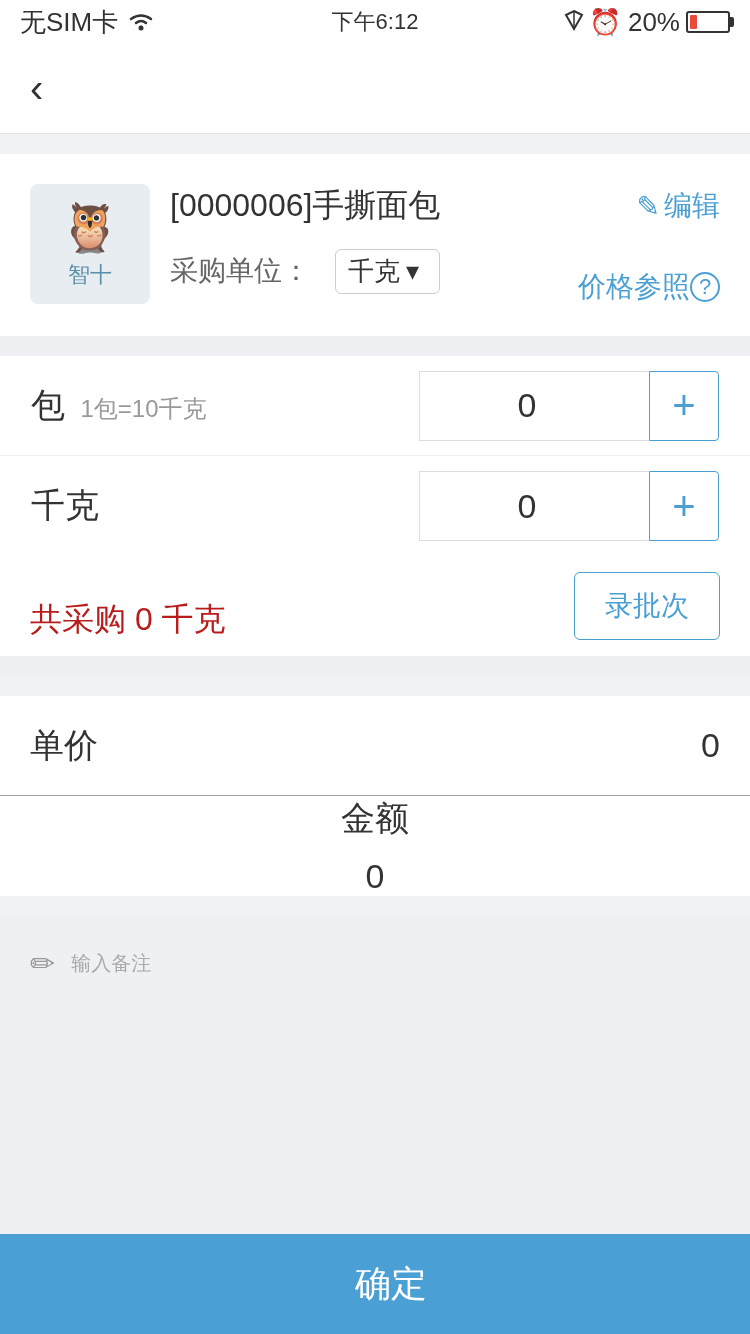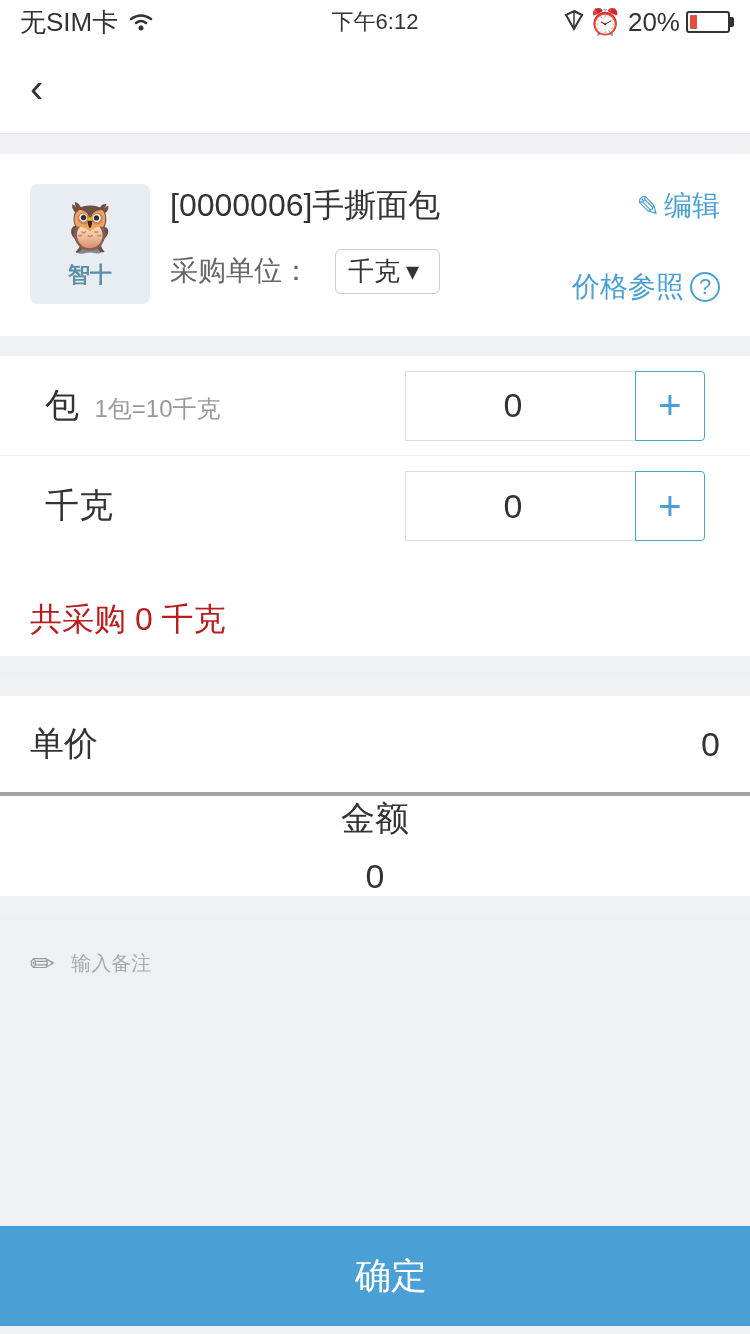--- a/index.html
+++ b/index.html
@@ -117,21 +117,21 @@
       justify-content: center;
       flex-shrink: 0;
     }
     .product-image .owl-icon {
       font-size: 48px;
       color: #5a8fa8;
     }
     .product-image .brand-text {
       font-size: 22px;
       color: #5a8fa8;
-      font-weight: bold;
+      font-weight: normal;
       margin-top: 4px;
     }
     .product-info {
       flex: 1;
     }
     .product-info .product-header {
       display: flex;
       justify-content: space-between;
       align-items: center;
       margin-bottom: 8px;
@@ -169,39 +169,38 @@
       background: #fff;
       display: inline-flex;
       align-items: center;
       gap: 6px;
     }
     .price-ref {
       color: #4a9fd4;
       font-size: 28px;
       display: flex;
       align-items: center;
-      gap: 6px;
       margin-top: 32px;
     }
 
     
     .divider-thick {
       height: 20px;
       background: #eef0f3;
     }
 
     
     .input-section {
       background: #fff;
     }
     .input-row {
       display: flex;
       align-items: center;
       justify-content: space-between;
-      padding: 0 45px;
+      padding: 0 31px;
       height: 100px;
       border-bottom: 1px solid #eee;
     }
     .input-row:last-child {
       border-bottom: none;
     }
     .input-label {
       font-size: 34px;
       color: #333;
     }
@@ -268,21 +267,21 @@
     .price-section {
       background: #fff;
       margin-top: 20px;
     }
     .price-row {
       display: flex;
       align-items: center;
       justify-content: space-between;
       padding: 0 30px;
       height: 100px;
-      border-bottom: 4px solid #a3a3a3;
+      border-bottom: 1px solid #a3a3a3;
     }
     .price-row:last-child {
       border-bottom: none;
       flex-direction: column;
     }
     .price-label {
       font-size: 34px;
       color: #333;
     }
     .price-value {
@@ -312,21 +311,21 @@
     
     .empty-area {
       flex: 1;
       background: #eef0f3;
       min-height: 300px;
     }
 
     
     .confirm-bar {
       position: fixed;
-      bottom: 8px;
+      bottom: 0;
       left: 0;
       width: 750px;
       height: 100px;
       background: #4a9fd4;
       display: flex;
       align-items: center;
       justify-content: center;
       cursor: pointer;
       padding-left: 32px;
     }
@@ -420,20 +419,21 @@
     </div>
     <div class="qty-control">
       <input class="qty-input" type="number" value="0" style="">
       <div class="qty-plus">+</div>
     </div>
   </div>
 </div>
 
 <div class="summary-row">
   <span class="summary-text">共采购 0 千克</span>
+  <button class="record-btn">录批次</button>
 </div>
 
 <div class="divider-thick"></div>
 
 <div class="price-section">
   <div class="price-row">
     <span class="price-label">单价</span>
     <span class="price-value">0</span>
   </div>
   <div class="price-row">

